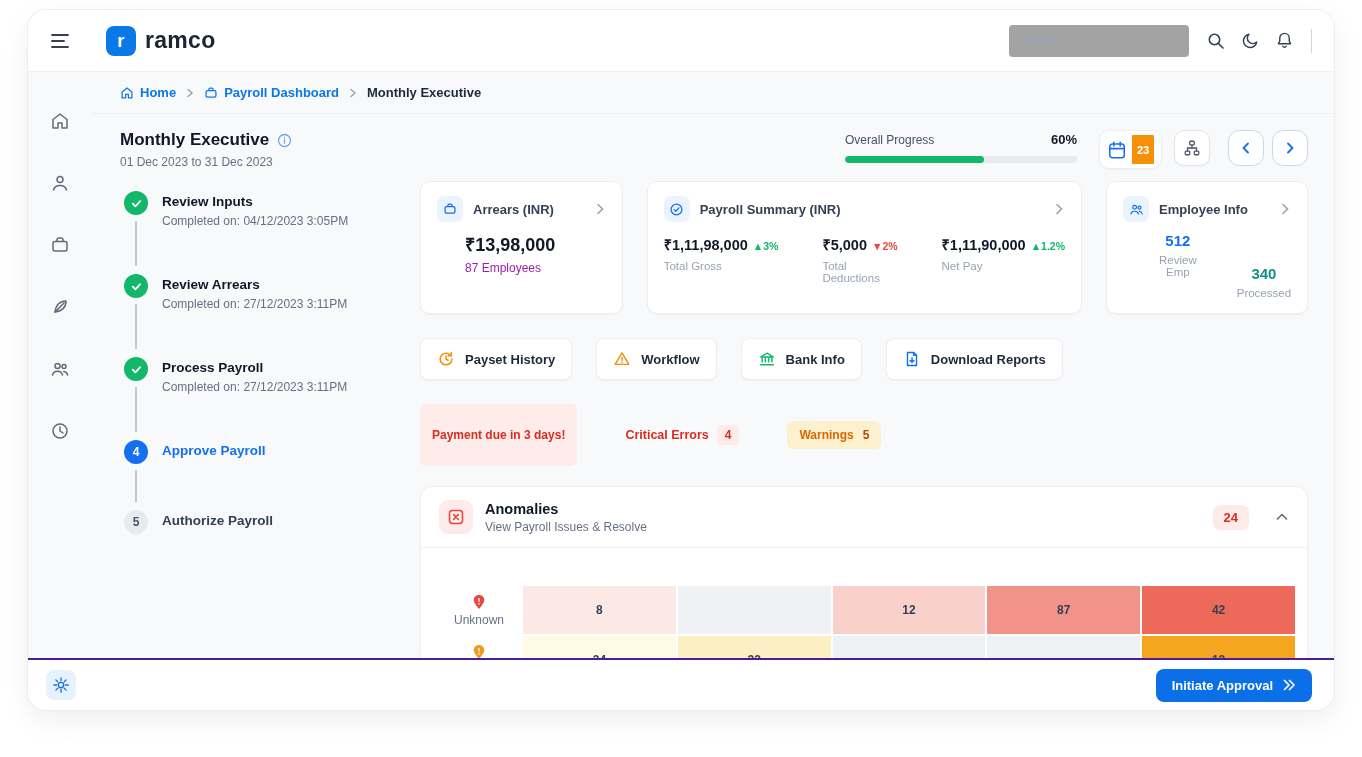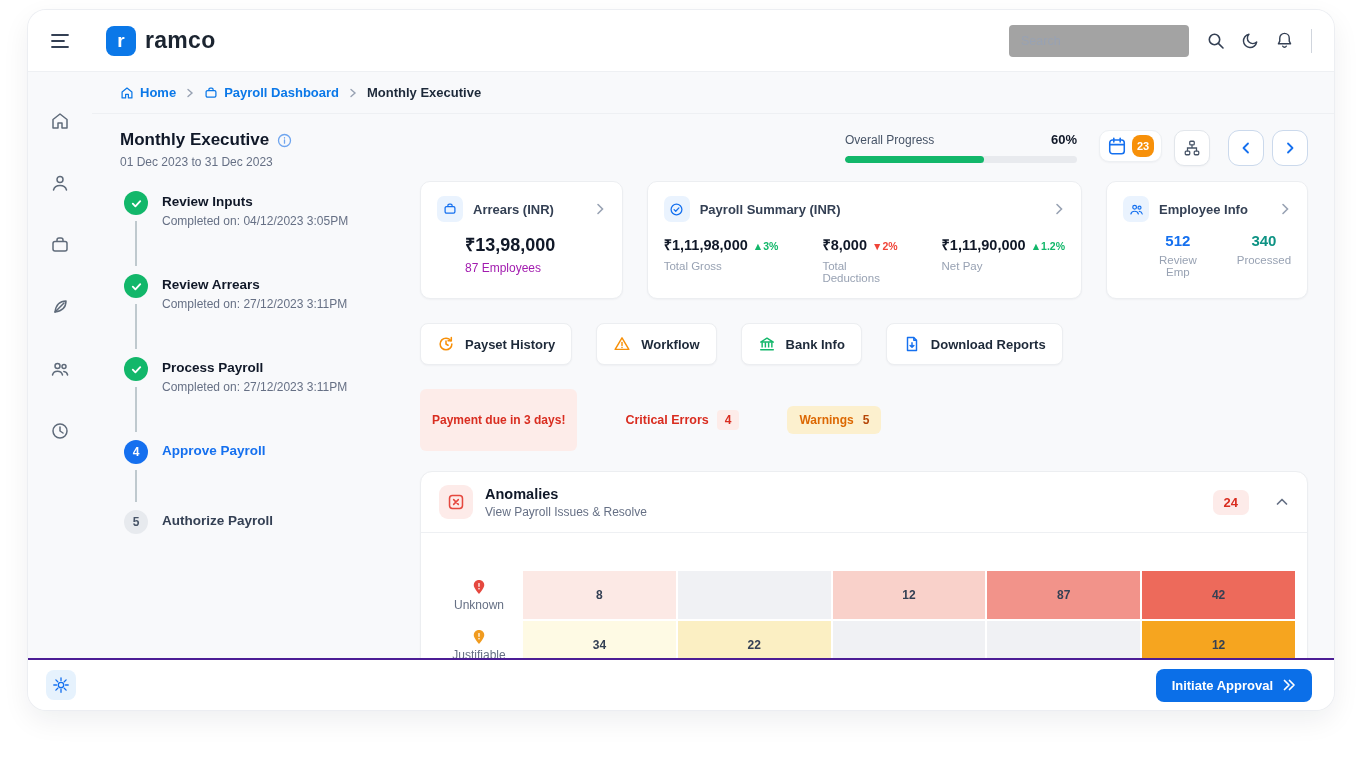--- a/index.html
+++ b/index.html
@@ -53,21 +53,21 @@
   .head-spacer { flex: 1; }
   .progress-block { width: 232px; margin-right: 22px; padding-top: 2px; }
   .progress-top { display: flex; align-items: center; margin-bottom: 9px; }
   .progress-label { font-size: 12px; color: #475467; }
   .progress-pct { margin-left: auto; font-size: 13px; font-weight: 700; color: #101828; }
   .progress-track { height: 7px; border-radius: 4px; background: #E8EAEE; overflow: hidden; }
   .progress-fill { height: 100%; border-radius: 4px; background: #12B76A; }
   .cal-pill { display: flex; align-items: center; gap: 5px; background: #fff; border: 1px solid #EDF0F3;
               border-radius: 10px; padding: 4px 7px; margin-right: 12px; cursor: pointer;
               box-shadow: 0 1px 2px rgba(16,24,40,.04); }
-  .cal-badge { min-width: 22px; height: 22px; border-radius: 8px; background: #F79009; color: #fff;
+  .cal-badge { min-width: 22px; height: 29px; border-radius: 1px; background: #F79009; color: #fff;
                font-size: 11px; font-weight: 700; display: flex; align-items: center; justify-content: center; }
   .square-btn { width: 36px; height: 36px; background: #fff; border: 1px solid #E2E6EB; border-radius: 10px;
                 display: flex; align-items: center; justify-content: center; cursor: pointer; margin-right: 18px;
                 box-shadow: 0 1px 2px rgba(16,24,40,.04); }
   .nav-btn { width: 36px; height: 36px; background: #fff; border: 1px solid #CBD9EC; border-radius: 11px;
              display: flex; align-items: center; justify-content: center; cursor: pointer; }
   .nav-btn + .nav-btn { margin-left: 8px; }
 
   
   .columns { flex: 1; display: flex; min-height: 0; }
@@ -107,21 +107,21 @@
   .metric-value { font-size: 14.5px; font-weight: 800; color: #101828; }
   .delta { font-size: 10.5px; font-weight: 700; }
   .delta.up { color: #12B76A; }
   .delta.down { color: #F04438; }
   .metric-label { font-size: 11.5px; color: #98A2B3; margin-top: 6px; }
   .card-employee { width: 202px; }
   .emp-stats { display: flex; gap: 40px; margin: 10px 0 0 36px; }
   .emp-stat { text-align: center; }
   .emp-value { font-size: 15px; font-weight: 800; }
   .emp-value.blue { color: #1570EF; }
-  .emp-value.teal { color: #0E9384; }
+  .emp-value.teal { color: #0E9384; margin-top: 33px; }
   .emp-label { font-size: 11.5px; color: #98A2B3; margin-top: 5px; }
 
   
   .actions-row { display: flex; gap: 24px; margin-bottom: 24px; flex: 0 0 auto; }
   .action-btn { display: flex; align-items: center; gap: 10px; background: #fff; border: 1px solid #ECEEF1;
                 border-radius: 8px; padding: 11px 16px; font-size: 13px; font-weight: 700; color: #1D2939;
                 cursor: pointer; box-shadow: 0 1px 2px rgba(16,24,40,.04); }
 
   
   .alerts-row { display: flex; align-items: center; gap: 48px; margin-bottom: 20px; flex: 0 0 auto; }
@@ -414,21 +414,21 @@
                 <div class="metrics">
                   <div class="metric">
                     <div class="metric-value-row">
                       <span class="metric-value">₹1,11,98,000</span>
                       <span class="delta up"><span>▲</span><span>3%</span></span>
                     </div>
                     <div class="metric-label">Total Gross</div>
                   </div>
                   <div class="metric">
                     <div class="metric-value-row">
-                      <span class="metric-value">₹8,000</span>
+                      <span class="metric-value">₹5,000</span>
                       <span class="delta down"><span>▼</span><span>2%</span></span>
                     </div>
                     <div class="metric-label">Total Deductions</div>
                   </div>
                   <div class="metric">
                     <div class="metric-value-row">
                       <span class="metric-value">₹1,11,90,000</span>
                       <span class="delta up"><span>▲</span><span>1.2%</span></span>
                     </div>
                     <div class="metric-label">Net Pay</div>

